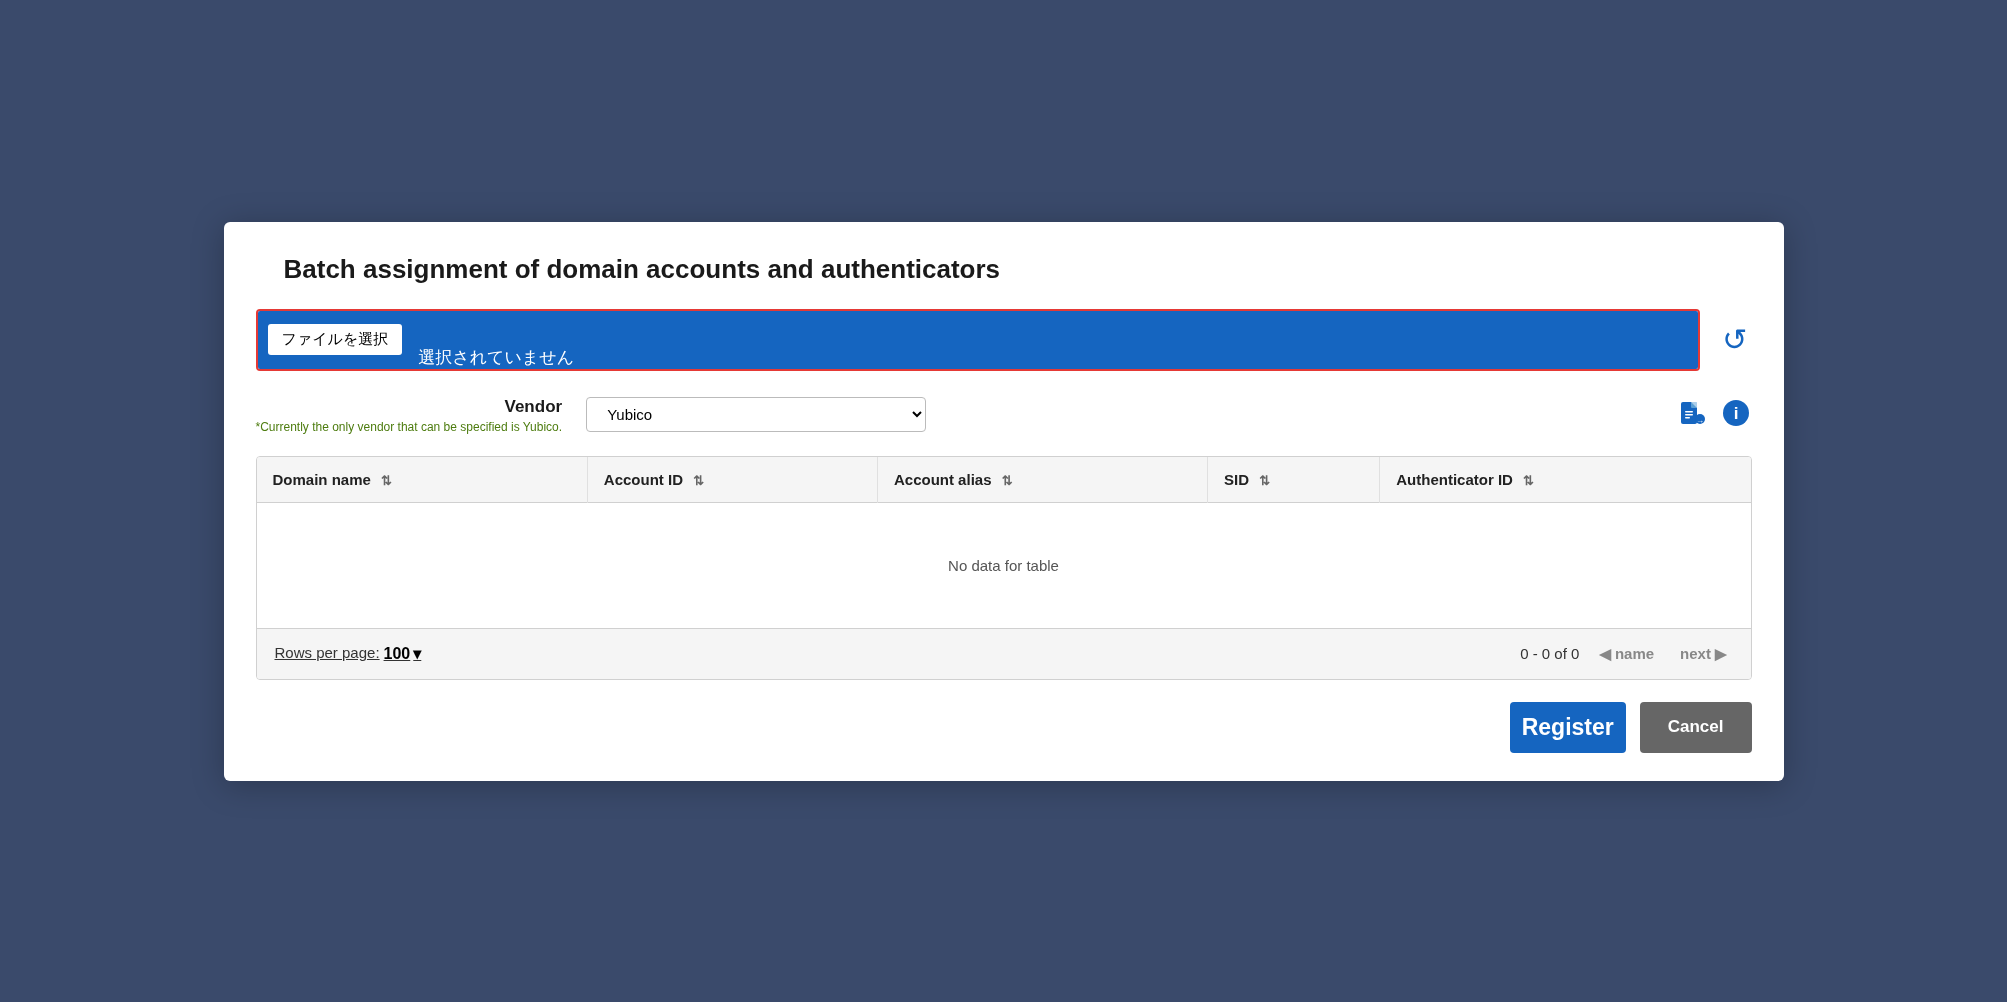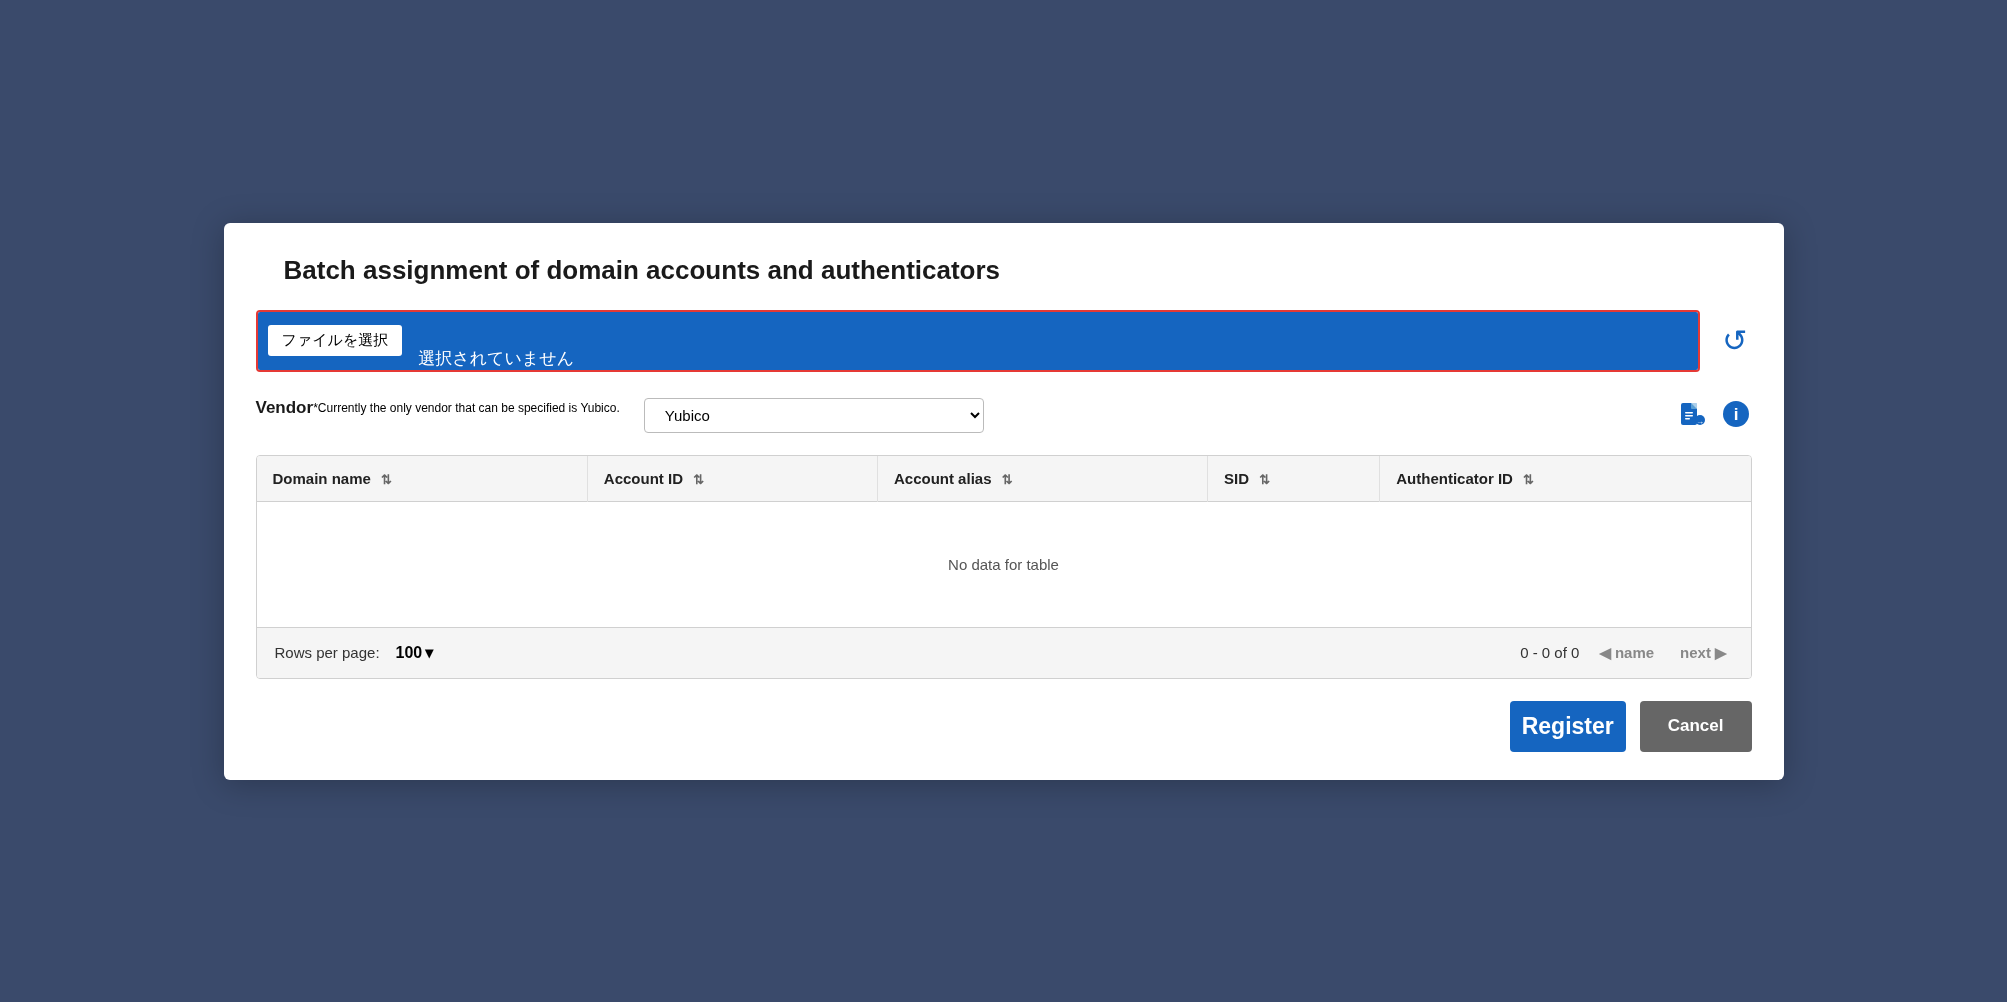--- a/index.html
+++ b/index.html
@@ -74,31 +74,32 @@
       padding: 4px;
     }
     .vendor-row {
       display: flex;
       align-items: flex-start;
       gap: 24px;
       margin-bottom: 22px;
     }
     .vendor-label-block {
       display: flex;
-      flex-direction: row;
+      flex-direction: column;
       min-width: 240px;
+      align-items: flex-end;
     }
     .vendor-label {
       font-weight: 700;
       font-size: 17px;
       color: #1a1a1a;
     }
     .vendor-note {
       font-size: 12px;
-      color: #000000;
+      color: #4d7c0f;
       margin-top: 3px;
     }
     .vendor-select-wrap {
       flex: 1;
       max-width: 340px;
     }
     .vendor-select {
       width: 100%;
       padding: 7px 16px;
       font-size: 15px;
@@ -183,24 +184,24 @@
     }
     .pagination-row {
       display: flex;
       align-items: center;
       padding: 14px 18px;
       background: #f5f5f5;
       border-top: 1px solid #d0d0d0;
     }
     .rows-per-page {
       display: flex;
-      align-items: center;
-      gap: 16px;
+      gap: 4px;
       font-size: 15px;
       color: #333;
+      text-decoration: underline;
     }
     .rows-dropdown-btn {
       background: none;
       border: none;
       cursor: pointer;
       font-size: 16px;
       font-weight: 700;
       display: flex;
       align-items: center;
       gap: 3px;

